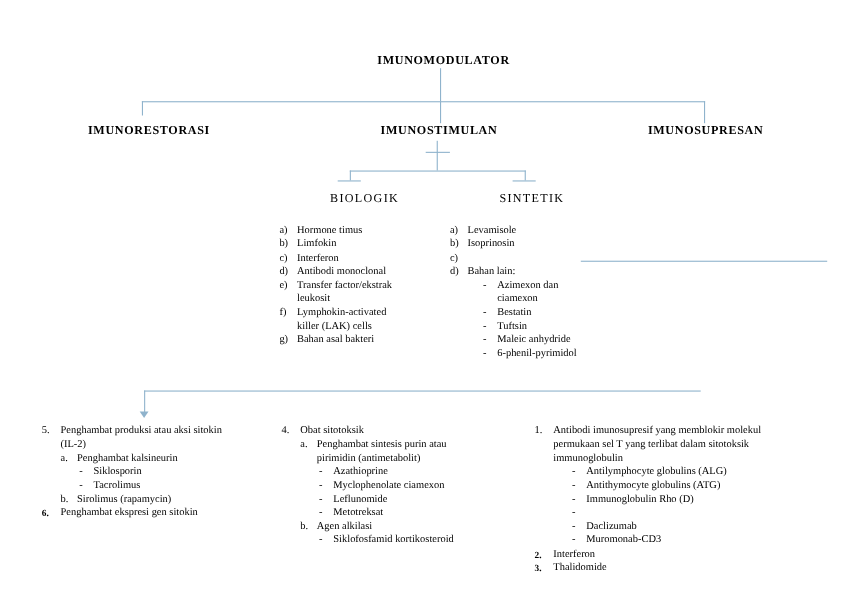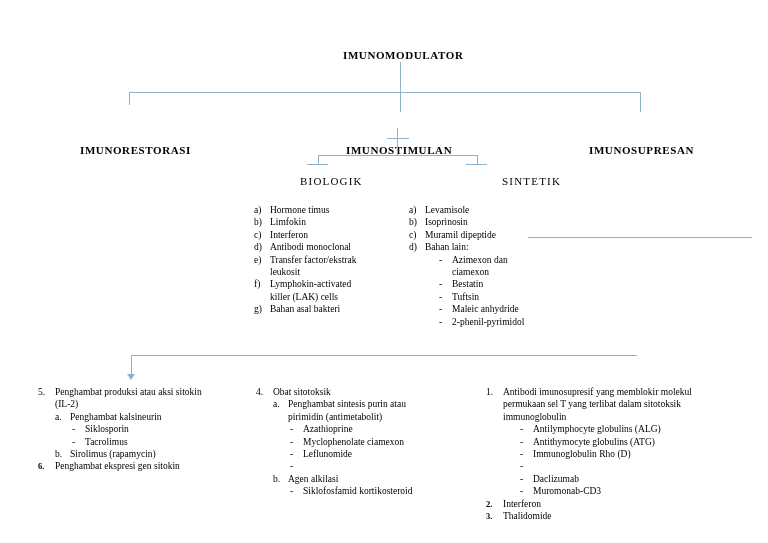--- a/index.html
+++ b/index.html
@@ -36,21 +36,21 @@
     border-top: 6px solid #8FB3CC;
   }
   
   .hd {
     position: absolute;
     font-weight: bold;
     letter-spacing: 0.6px;
     white-space: nowrap;
   }
   .hd-l1 { font-size: 11px; }
-  .hd-l2 { font-size: 11px; margin-top: 31px; }
+  .hd-l2 { font-size: 11px; }
   .hd-l3 { font-size: 11px; font-weight: normal; letter-spacing: 1.2px; }
   
   .block {
     position: absolute;
     font-size: 9.5px;
     line-height: 12.4px;
   }
   .row {
     display: flex;
     align-items: flex-start;
@@ -91,21 +91,21 @@
 
   <div class="ln h" style="left:371px; top:138px; width:22px;"></div>
   <div class="ln v" style="left:381px; top:128px; height:27px;"></div>
   <div class="ln h" style="left:302px; top:155px; width:160px;"></div>
   <div class="ln v" style="left:302px; top:155px; height:9px;"></div>
   <div class="ln v" style="left:461px; top:155px; height:9px;"></div>
   <div class="ln h" style="left:291px; top:164px; width:21px;"></div>
   <div class="ln h" style="left:450px; top:164px; width:21px;"></div>
 
   <div class="hd hd-l3" style="left:284px; top:175px;">BIOLOGIK</div>
-  <div class="hd hd-l3" style="left:438px; top:175px;margin-left:48px;">SINTETIK</div>
+  <div class="hd hd-l3" style="left:438px; top:175px;">SINTETIK</div>
 
   <div class="block" style="left:238px; top:204px; width:150px;">
     <div class="row">
       <span class="mk mk-alpha">a)</span>
       <span class="tx">Hormone timus</span>
     </div>
     <div class="row">
       <span class="mk mk-alpha">b)</span>
       <span class="tx">Limfokin</span>
     </div>
@@ -143,21 +143,20 @@
     <div class="row">
       <span class="mk mk-alpha">a)</span>
       <span class="tx">Levamisole</span>
     </div>
     <div class="row">
       <span class="mk mk-alpha">b)</span>
       <span class="tx">Isoprinosin</span>
     </div>
     <div class="row">
       <span class="mk mk-alpha">c)</span>
-      <span class="tx">Muramil dipeptide</span>
     </div>
     <div class="row">
       <span class="mk mk-alpha">d)</span>
       <span class="tx">Bahan lain:</span>
     </div>
     <div class="row ind-3">
       <span class="mk mk-dash">-</span>
       <span class="tx">Azimexon dan</span>
     </div>
     <div class="row ind-3">
@@ -171,21 +170,21 @@
     <div class="row ind-3">
       <span class="mk mk-dash">-</span>
       <span class="tx">Tuftsin</span>
     </div>
     <div class="row ind-3">
       <span class="mk mk-dash">-</span>
       <span class="tx">Maleic anhydride</span>
     </div>
     <div class="row ind-3">
       <span class="mk mk-dash">-</span>
-      <span class="tx">2-phenil-pyrimidol</span>
+      <span class="tx">6-phenil-pyrimidol</span>
     </div>
   </div>
 
   <div class="ln h" style="left:512px; top:237px; width:224px;"></div>
 
   <div class="ln h" style="left:115px; top:355px; width:506px;"></div>
   <div class="ln v" style="left:115px; top:355px; height:21px;"></div>
   <div class="arrow-head" style="left:111px; top:374px;"></div>
 
   <div class="block" style="left:22px; top:386px; width:205px;">
@@ -238,20 +237,21 @@
     <div class="row ind-2">
       <span class="mk mk-dash">-</span>
       <span class="tx">Myclophenolate ciamexon</span>
     </div>
     <div class="row ind-2">
       <span class="mk mk-dash">-</span>
       <span class="tx">Leflunomide</span>
     </div>
     <div class="row ind-2">
       <span class="mk mk-dash">-</span>
+      <span class="tx">Metotreksat</span>
     </div>
     <div class="row ind-1">
       <span class="mk mk-let">b.</span>
       <span class="tx">Agen alkilasi</span>
     </div>
     <div class="row ind-2">
       <span class="mk mk-dash">-</span>
       <span class="tx">Siklofosfamid kortikosteroid</span>
     </div>
   </div>

